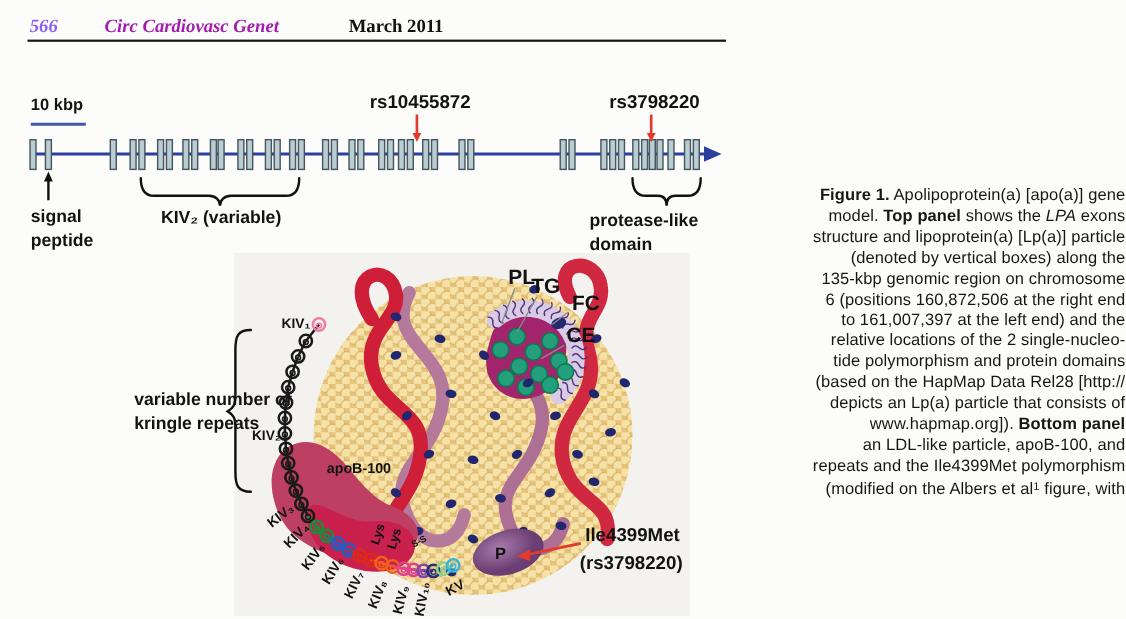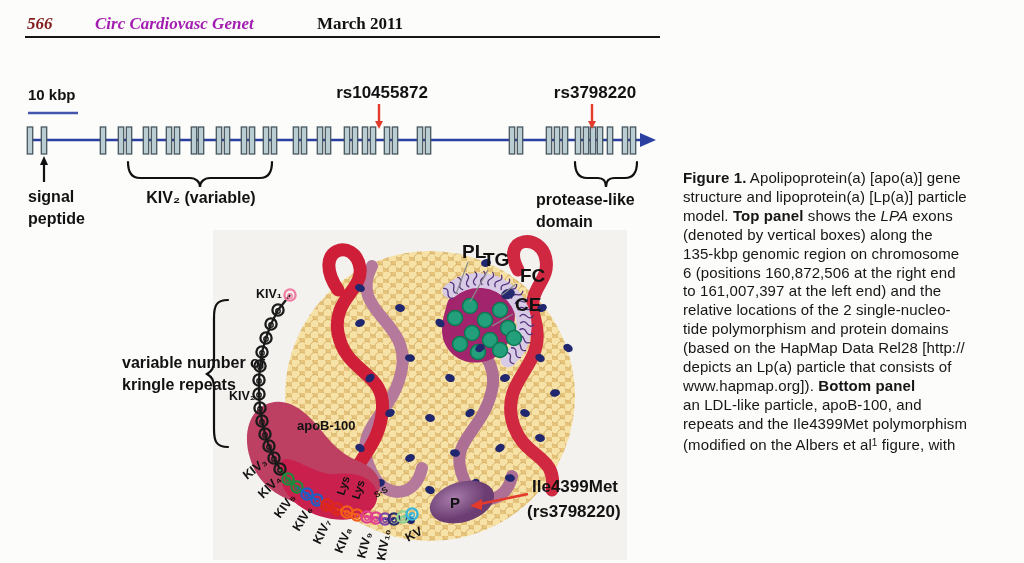--- a/index.html
+++ b/index.html
@@ -1,39 +1,39 @@
 <!DOCTYPE html>
 <html><head>
 <meta charset="utf-8">
 <style>
   html,body{margin:0;padding:0;}
   body{width:1024px;height:563px;background:#fcfcfb;position:relative;overflow:hidden;
        font-family:"Liberation Sans",sans-serif;color:#151515;}
   
-  .hdr-pg{position:absolute;left:27px;top:14px;font:italic bold 17px "Liberation Serif",serif;color:#7f1d1d;}
+  .hdr-pg{position:absolute;left:27px;top:14px;font:italic bold 17px "Liberation Serif",serif;color:#8b5cf6;}
   .hdr-jr{position:absolute;left:95px;top:14px;font:italic bold 17px "Liberation Serif",serif;color:#a21caf;}
   .hdr-dt{position:absolute;left:317px;top:14px;font:bold 17px "Liberation Serif",serif;color:#111;}
   .hdr-rule{position:absolute;left:25px;top:36px;width:635px;height:2px;background:#161616;}
   
   #gene-svg{position:absolute;left:14px;top:78px;}
   #particle-svg{position:absolute;left:110px;top:228px;}
   text{fill:#121212;}
   .lbl{font:600 16px "Liberation Sans",sans-serif;}
   .snp{font:600 17px "Liberation Sans",sans-serif;}
   .scale{font:600 15px "Liberation Sans",sans-serif;}
   .klbl{font:700 12.5px "Liberation Sans",sans-serif;}
   .biglbl{font:600 19px "Liberation Sans",sans-serif;}
   .ann{font:600 17px "Liberation Sans",sans-serif;}
   .vlbl{font:600 16px "Liberation Sans",sans-serif;}
   .exon{fill:#bacdd3;stroke:#47565f;stroke-width:1.3;}
   .brace{fill:none;stroke:#111;stroke-width:2.2;stroke-linecap:round;}
   .ptr{stroke:#8a8a8a;stroke-width:1.2;}
   
   #caption{position:absolute;left:683px;top:169px;width:340px;font-size:15px;line-height:18.9px;
-           color:#161616;letter-spacing:.1px;}
+           color:#161616;letter-spacing:.1px;text-align:right;}
   .cap-line{white-space:nowrap;}
   .run-b{font-weight:bold;}
   .run-i{font-style:italic;}
   .run-sup{font-size:10px;vertical-align:4px;}
 </style>
 </head>
 <body>
 
 <div>
 
@@ -335,22 +335,22 @@
     <text x="345" y="280" font-size="15" font-weight="600" fill="#e2cfe6" text-anchor="middle">P</text>
 
     <line x1="418" y1="266" x2="370" y2="276" stroke="#e43a2c" stroke-width="2.6"></line>
     <polygon points="372,271 372,282 360,278" fill="#e43a2c"></polygon>
     <text class="ann" x="422" y="264">Ile4399Met</text>
     <text class="ann" x="417" y="289">(rs3798220)</text>
   </svg>
 
   <div id="caption">
       <div class="cap-line"><span class="run-b">Figure 1.</span><span class="run-n"> Apolipoprotein(a) [apo(a)] gene</span></div>
+      <div class="cap-line"><span class="run-n">model. </span><span class="run-b">Top panel</span><span class="run-n"> shows the </span><span class="run-i">LPA</span><span class="run-n"> exons</span></div>
       <div class="cap-line"><span class="run-n">structure and lipoprotein(a) [Lp(a)] particle</span></div>
-      <div class="cap-line"><span class="run-n">model. </span><span class="run-b">Top panel</span><span class="run-n"> shows the </span><span class="run-i">LPA</span><span class="run-n"> exons</span></div>
       <div class="cap-line"><span class="run-n">(denoted by vertical boxes) along the</span></div>
       <div class="cap-line"><span class="run-n">135-kbp genomic region on chromosome</span></div>
       <div class="cap-line"><span class="run-n">6 (positions 160,872,506 at the right end</span></div>
       <div class="cap-line"><span class="run-n">to 161,007,397 at the left end) and the</span></div>
       <div class="cap-line"><span class="run-n">relative locations of the 2 single-nucleo-</span></div>
       <div class="cap-line"><span class="run-n">tide polymorphism and protein domains</span></div>
       <div class="cap-line"><span class="run-n">(based on the HapMap Data Rel28 [http://</span></div>
       <div class="cap-line"><span class="run-n">depicts an Lp(a) particle that consists of</span></div>
       <div class="cap-line"><span class="run-n">www.hapmap.org]). </span><span class="run-b">Bottom panel</span></div>
       <div class="cap-line"><span class="run-n">an LDL-like particle, apoB-100, and</span></div>

